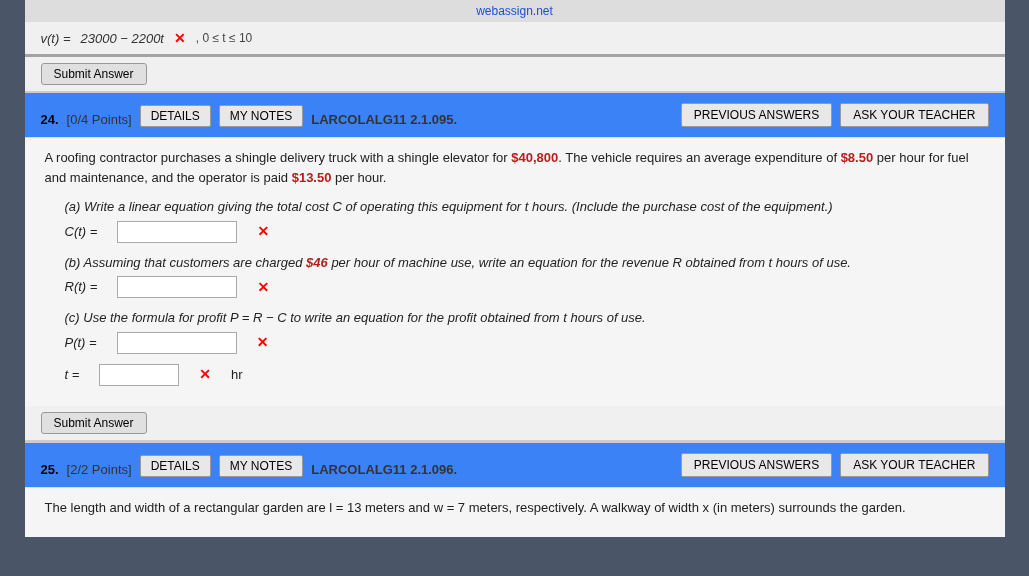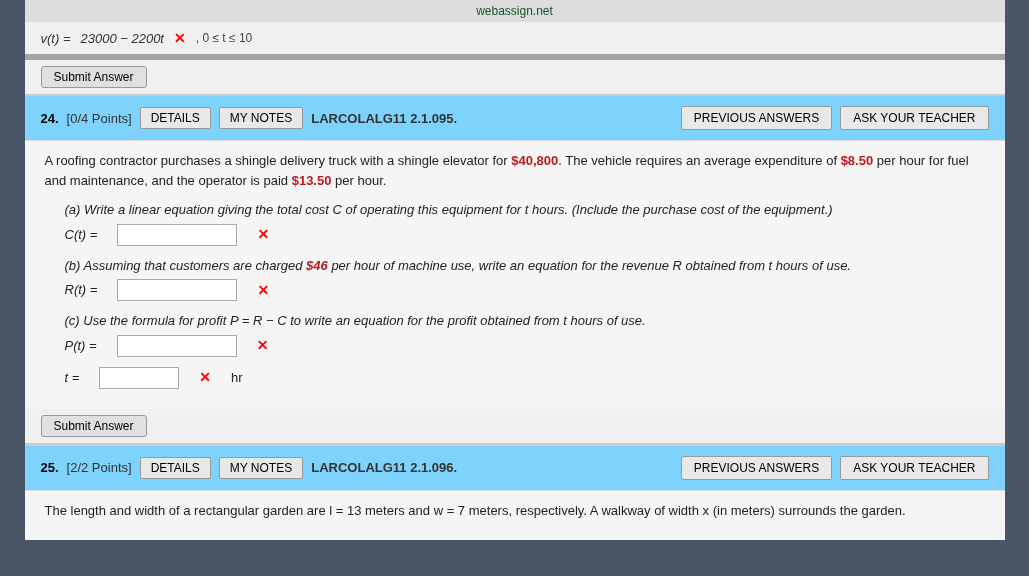--- a/index.html
+++ b/index.html
@@ -17,21 +17,21 @@
       width: 980px;
       margin: 0 auto;
       padding: 0;
       font-size: 13px;
     }
     .equation-row {
       background: #f0f0f0;
       padding: 8px 16px;
       font-size: 13px;
       color: #333;
-      border-bottom: 6px solid #a3a3a3;
+      border-bottom: 3px solid #a3a3a3;
       display: flex;
       align-items: center;
       gap: 10px;
       text-align: right;
     }
     .equation-text {
       font-style: italic;
     }
     .red-x {
       color: red;
@@ -55,24 +55,24 @@
       cursor: pointer;
       border-radius: 3px;
     }
     .question-block {
       background: #f5f5f5;
       border-top: 1px solid #ccc;
       padding: 0;
     }
     .question-header {
       display: flex;
-      align-items: center;
+      align-items: flex-end;
       gap: 8px;
       padding: 10px 16px;
-      background: #7dd3fc;
+      background: #3b82f6;
       border-bottom: 1px solid #ddd;
     }
     .question-number {
       font-weight: bold;
       font-size: 13px;
     }
     .points-info {
       font-size: 13px;
       color: #333;
     }
@@ -153,21 +153,21 @@
       font-size: 13px;
     }
     .divider {
       border: none;
       border-top: 1px solid #ccc;
       margin: 0;
     }
     .webassign-header {
       text-align: center;
       font-size: 12px;
-      color: #14532d;
+      color: #1d4ed8;
       padding: 4px;
       background: #ddd;
     }
   </style>
 </head>
 <body>
 
 <div class="main-container">
 
   <div class="webassign-header">

